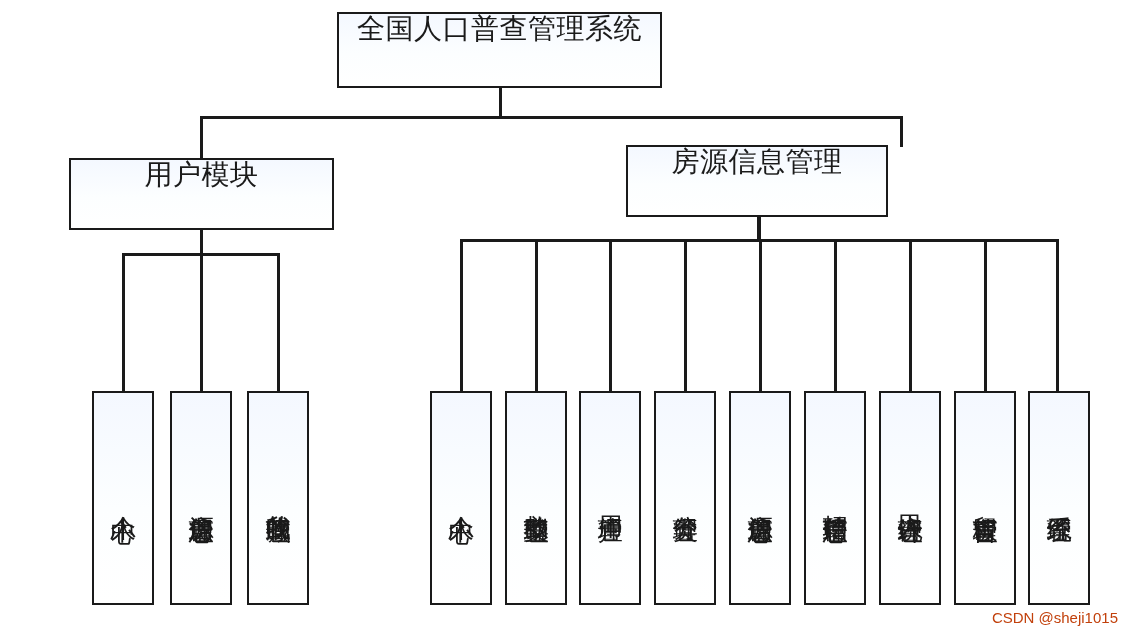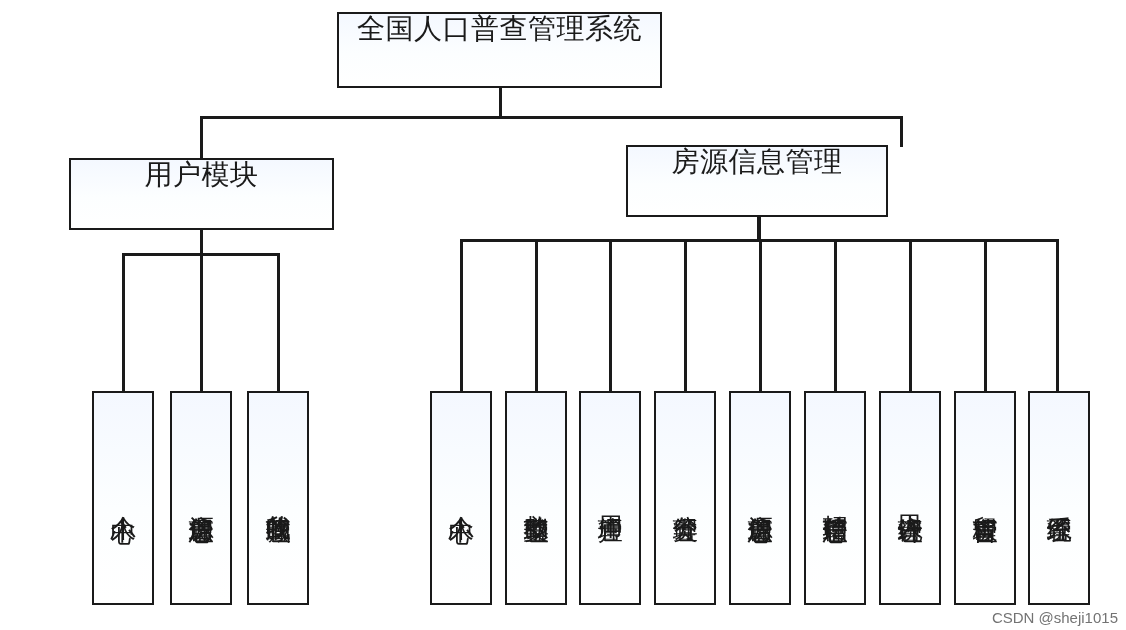--- a/index.html
+++ b/index.html
@@ -56,21 +56,21 @@
     background: #1a1a1a;
   }
   .line.v { width: 3px; }
   .line.h { height: 3px; }
   .watermark {
     position: absolute;
     right: 8px;
     bottom: 4px;
     font-family: "Liberation Sans", sans-serif;
     font-size: 15px;
-    color: #737373;
+    color: #c2410c;
     white-space: nowrap;
   }
 </style>
 </head>
 <body>
 
 <div id="canvas">
 
   <div class="line v" style="left:499px; top:86px; width:3px; height:32px;"></div>
 

